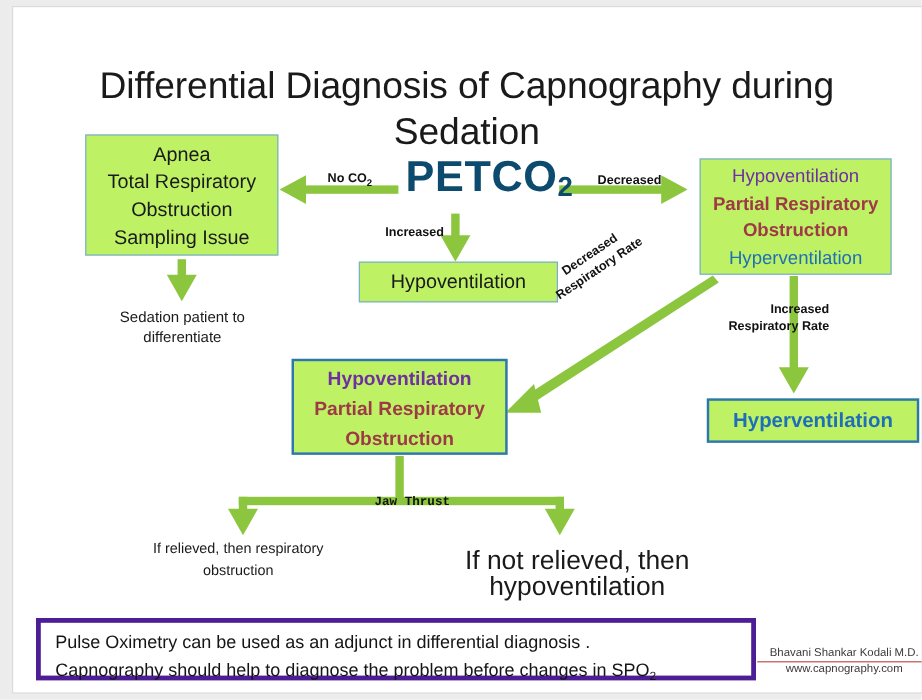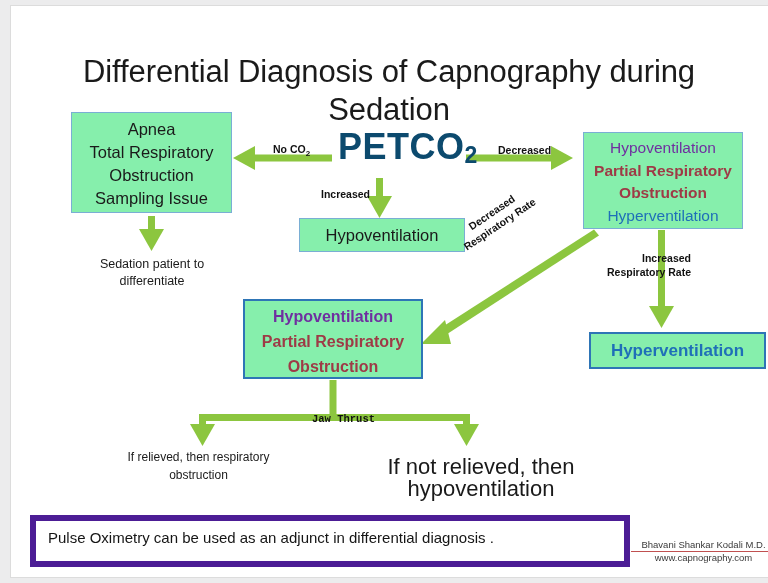--- a/index.html
+++ b/index.html
@@ -23,21 +23,21 @@
     text-align:center;
     font-size:31px; line-height:38px;
     color:#1a1a1a; font-weight:400;
     letter-spacing:-0.1px;
     margin-top:35px;
   }
   
   .box{
     position:absolute;
     box-sizing:border-box;
-    background:#86efac;
+    background:#bef264;
     text-align:center;
     color:#1a1a1a;
   }
   .box-thin{border:1px solid #7aaed4;}
   .box-thick{border:2px solid #2e75b6;}
 
   #box-apnea{
     left:60px; top:106px; width:161px; height:101px;
     font-size:16.5px; line-height:23px; padding-top:5px;
   }
@@ -93,21 +93,21 @@
   #lbl-decrr{
     left:427px; top:234px; width:120px;
     transform:rotate(-34deg); transform-origin:left top;
     text-align:center; line-height:14px;
   }
 
   
   #note{
     position:absolute; left:19px; top:509px; width:600px; height:52px;
     box-sizing:border-box;
-    border:6px solid #4c1d95; background:#ffffff;
+    border:4px solid #4c1d95; background:#ffffff;
     padding:5px 0 0 12px;
     font-size:15px; line-height:23px; color:#151515;
   }
   #note sub{font-size:10px;}
   
   #credit{
     position:absolute; left:620px; top:533px; width:145px;
     text-align:center; font-size:9.5px; line-height:12px; color:#3a3a3a;
   }
   #credit .u{border-bottom:1px solid #c05050;}
@@ -212,20 +212,21 @@
   </div>
 
   <div id="lbl-jaw" class="arrlabel">Jaw Thrust</div>
 
   <div id="txt-observe" class="plain">Sedation patient to differentiate</div>
   <div id="txt-relieved" class="plain">If relieved, then respiratory obstruction</div>
   <div id="txt-notrelieved" class="plain">If not relieved, then hypoventilation</div>
 
   <div id="note">
     <div>Pulse Oximetry can be used as an adjunct in differential diagnosis .</div>
+    <div><span>Capnography should help to diagnose the problem before changes in SPO</span><sub>2</sub></div>
   </div>
 
   <div id="credit">
     <div class="u">Bhavani Shankar Kodali M.D.</div>
     <div>www.capnography.com</div>
   </div>
 
 </div>
 
 </body></html>

